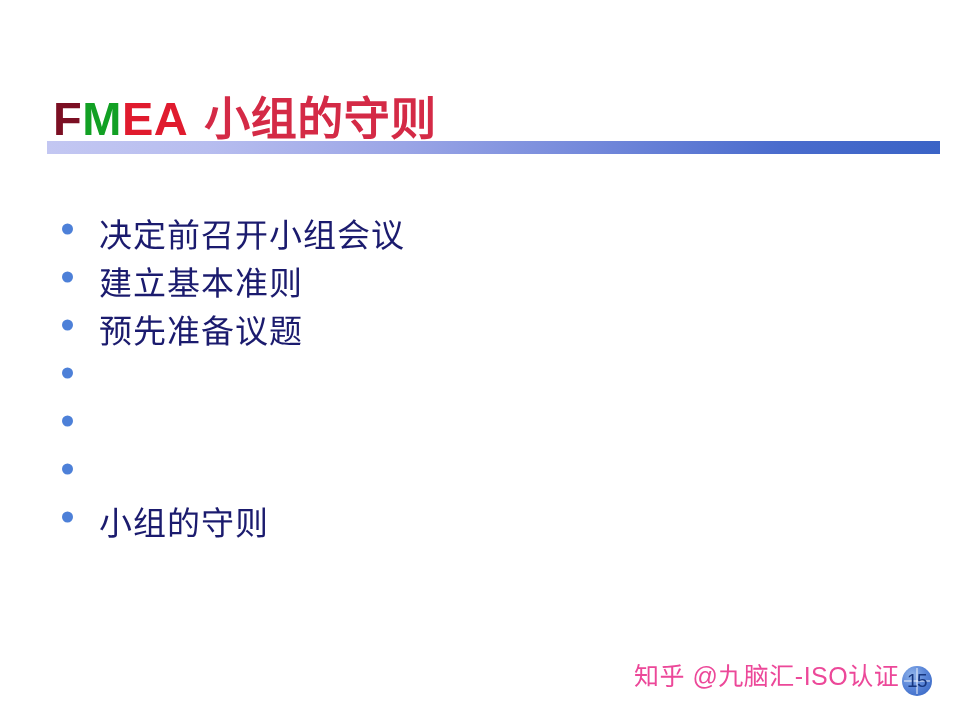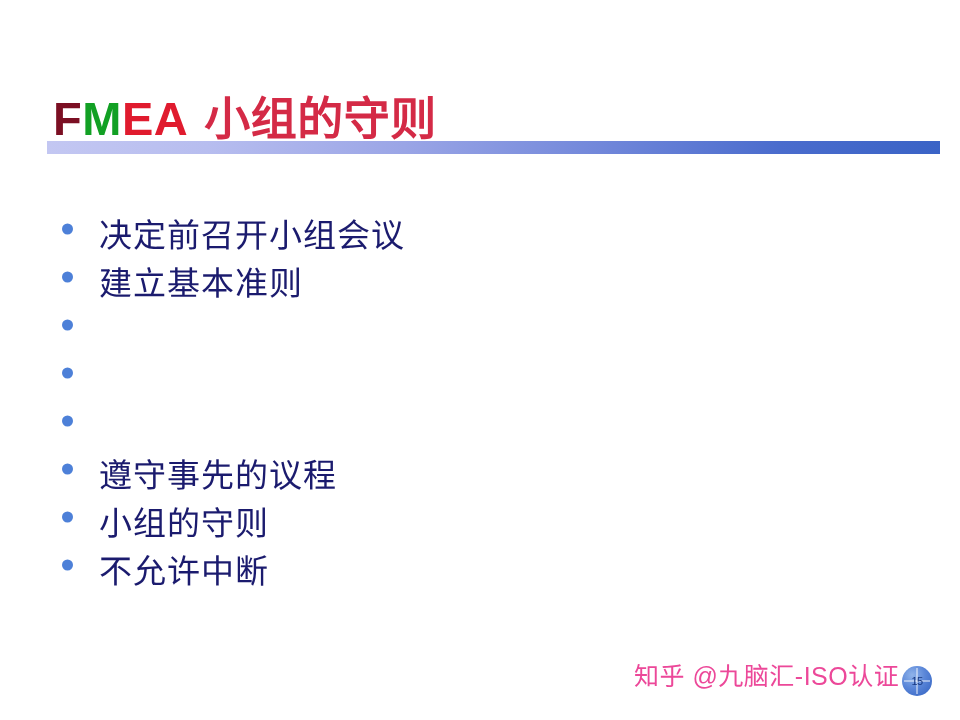--- a/index.html
+++ b/index.html
@@ -136,21 +136,21 @@
     margin-top: -0.75px;
     background: rgba(255,255,255,0.45);
   }
   .page-badge .page-num {
     position: absolute;
     inset: 0;
     display: flex;
     align-items: center;
     justify-content: center;
     font-family: "Liberation Sans", "DejaVu Sans", sans-serif;
-    font-size: 11px;
+    font-size: 19px;
     color: #16367f;
     letter-spacing: -0.5px;
   }
 </style>
 </head>
 <body>
 
 <div class="slide">
 
   <h1 class="slide-title"><span class="t-f">F</span><span class="t-m">M</span><span class="t-e">E</span><span class="t-a">A</span><span class="t-cn">小组的守则</span></h1>
@@ -161,38 +161,34 @@
     <li class="bullet-item">
       <span class="bullet-dot"></span>
       <span class="bullet-text">决定前召开小组会议</span>
     </li>
     <li class="bullet-item">
       <span class="bullet-dot"></span>
       <span class="bullet-text">建立基本准则</span>
     </li>
     <li class="bullet-item">
       <span class="bullet-dot"></span>
+      <span class="bullet-text">预先准备议题</span>
     </li>
     <li class="bullet-item">
       <span class="bullet-dot"></span>
     </li>
     <li class="bullet-item">
       <span class="bullet-dot"></span>
     </li>
     <li class="bullet-item">
       <span class="bullet-dot"></span>
-      <span class="bullet-text">遵守事先的议程</span>
     </li>
     <li class="bullet-item">
       <span class="bullet-dot"></span>
       <span class="bullet-text">小组的守则</span>
-    </li>
-    <li class="bullet-item">
-      <span class="bullet-dot"></span>
-      <span class="bullet-text">不允许中断</span>
     </li>
   </ul>
 
   <div class="watermark">知乎 @九脑汇-ISO认证</div>
 
   <div class="page-badge">
     <span class="globe"></span>
     <span class="page-num">15</span>
   </div>
 

